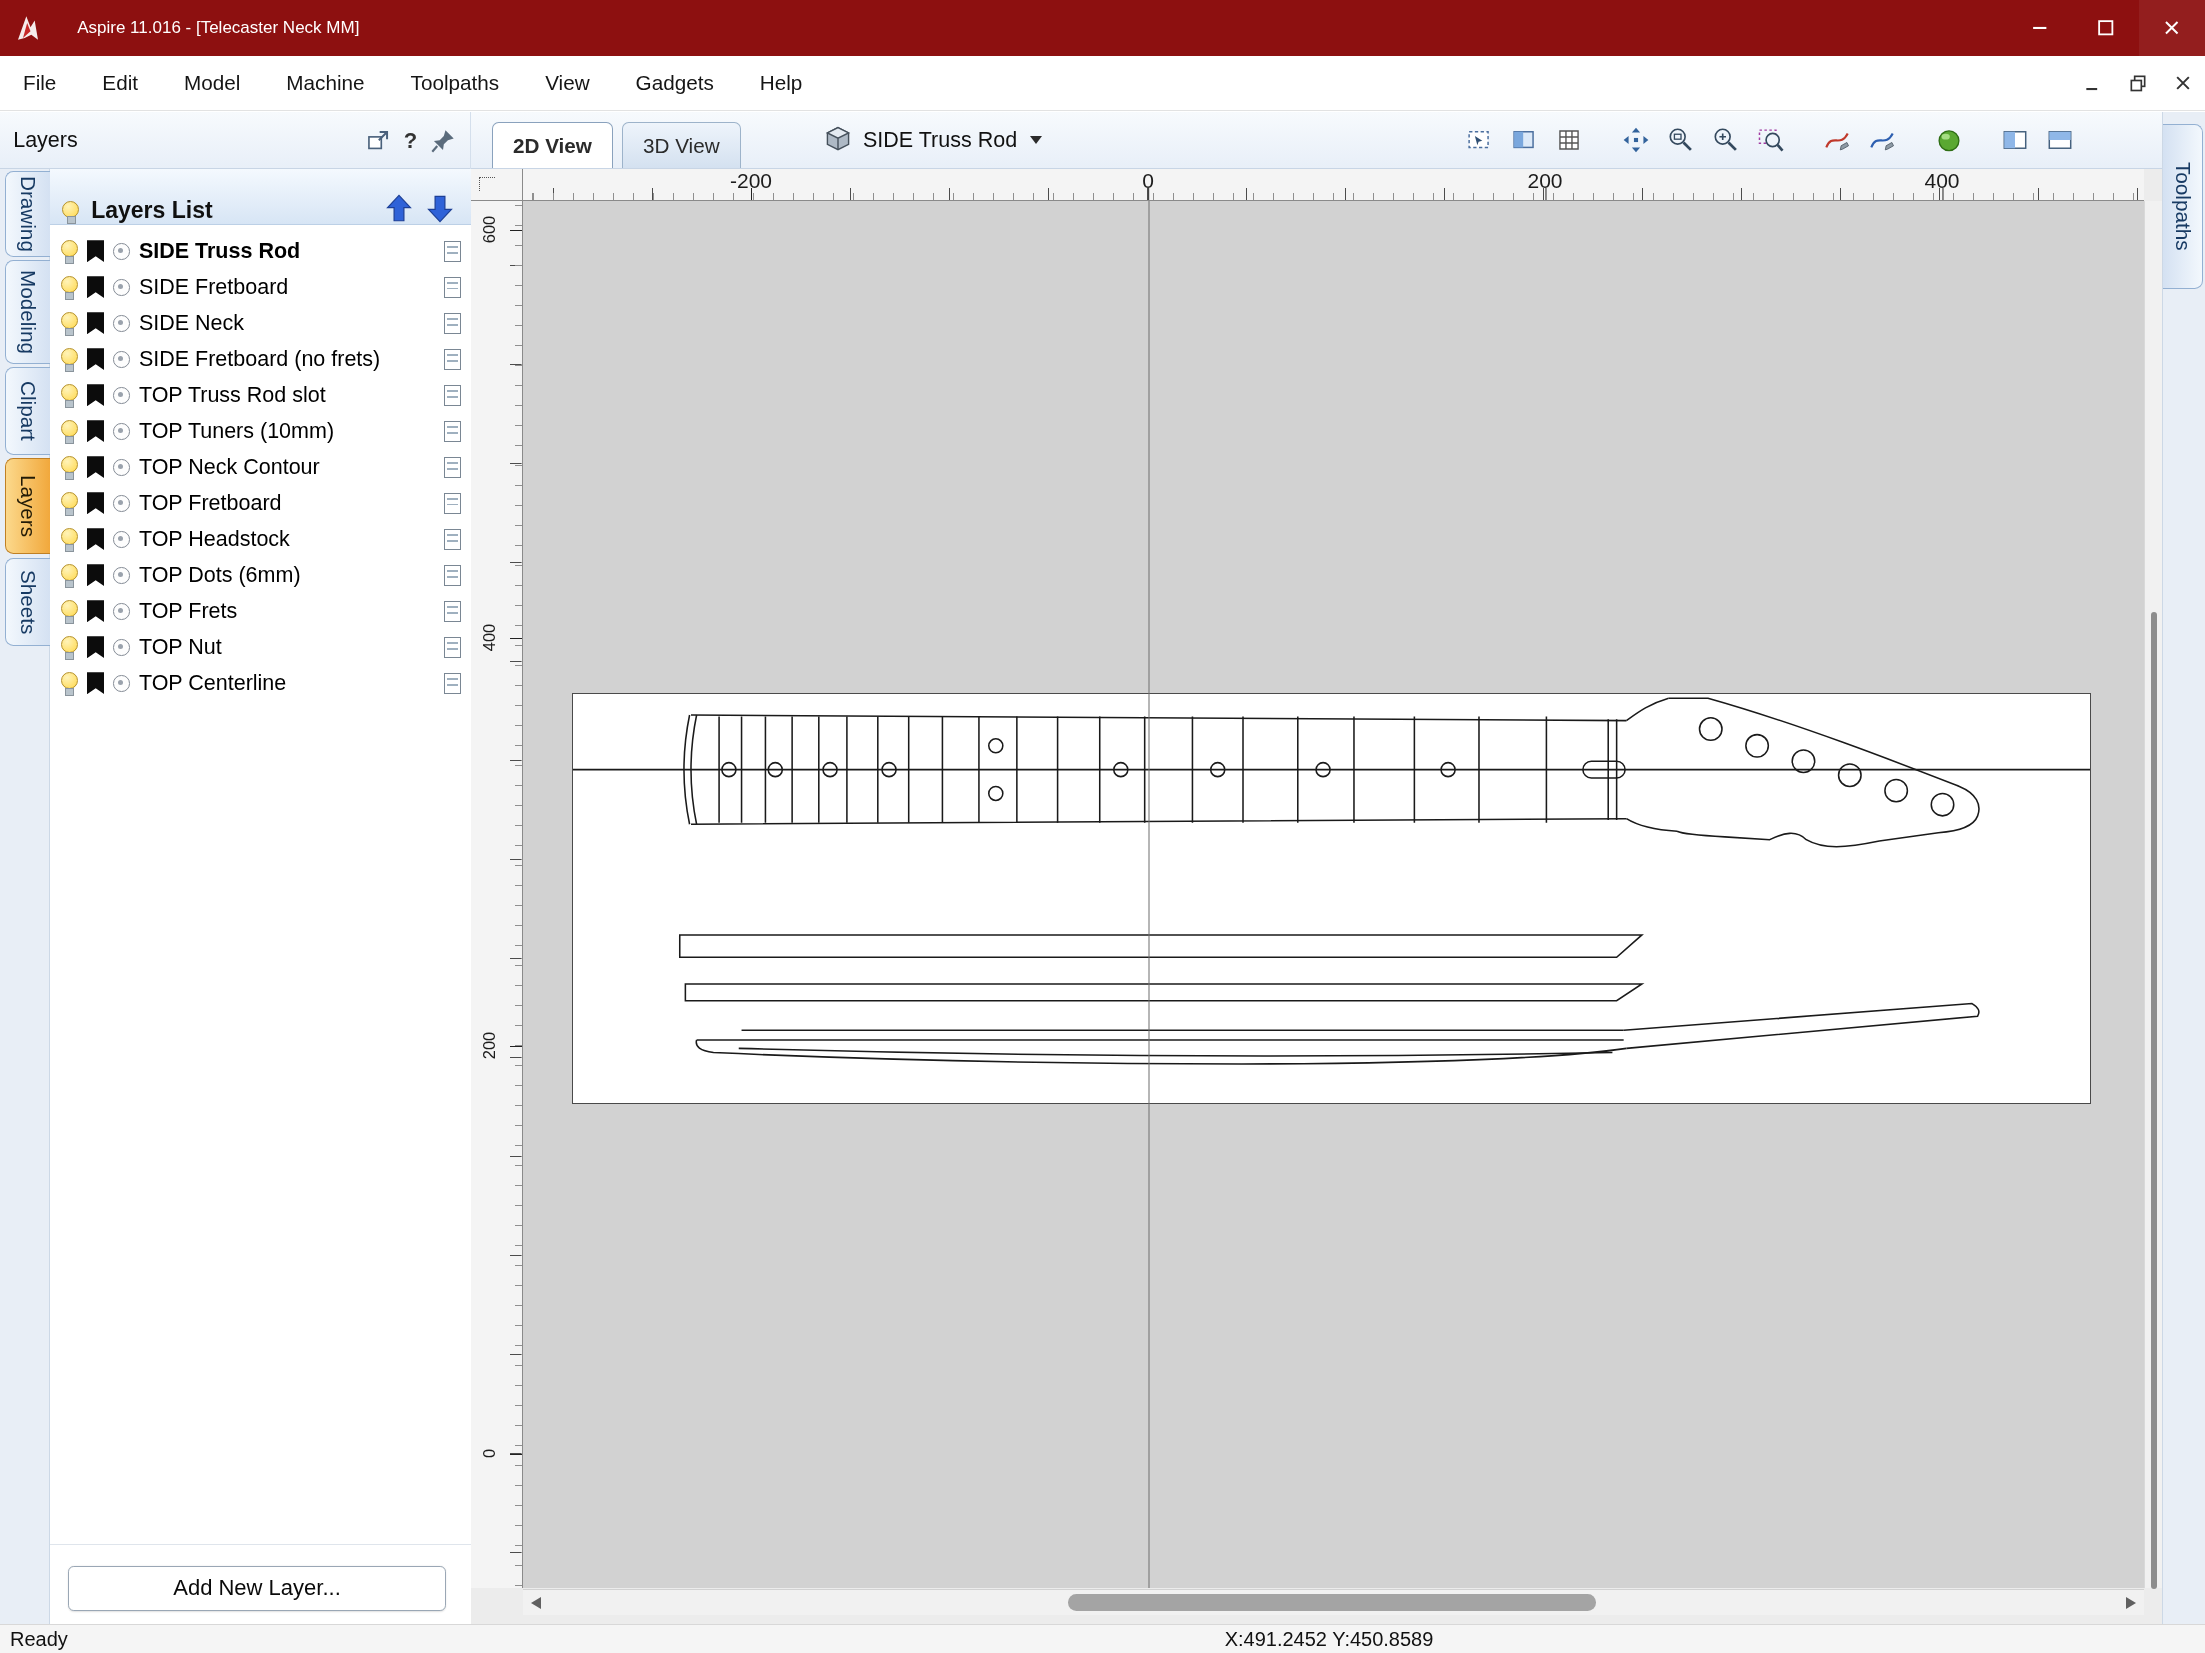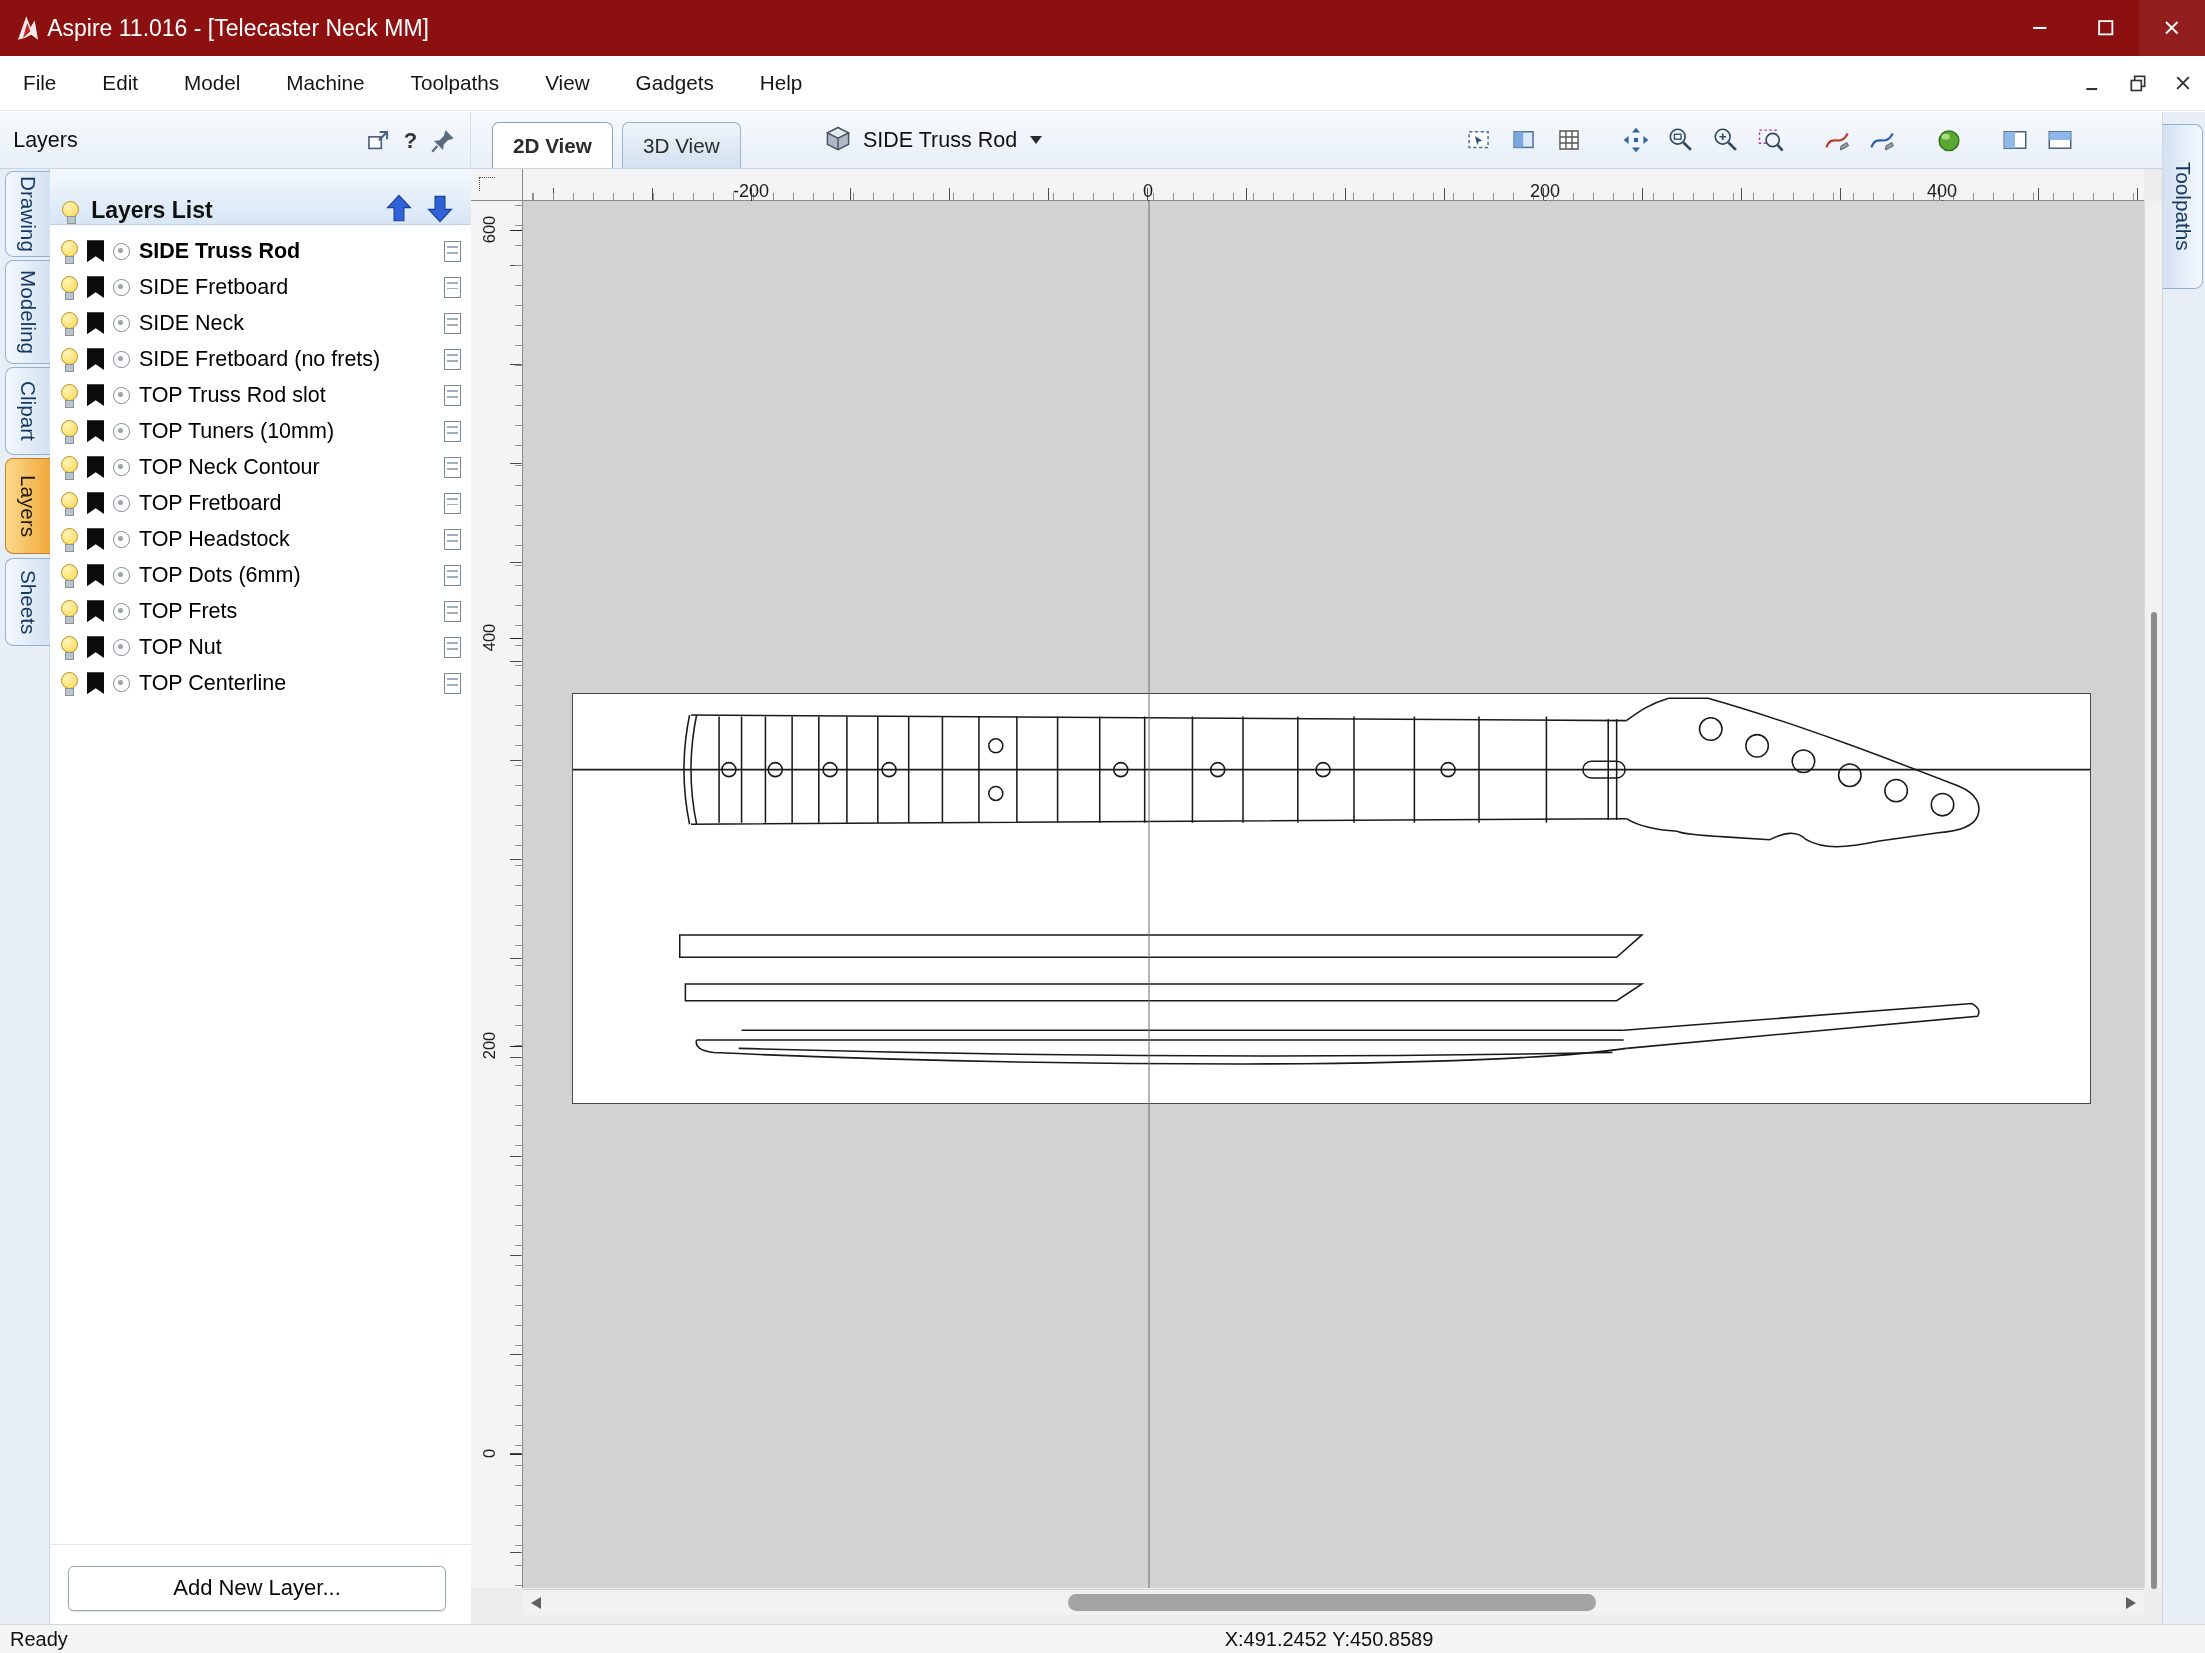--- a/index.html
+++ b/index.html
@@ -4,21 +4,21 @@
 <style>
   *{margin:0;padding:0;box-sizing:border-box}
   html,body{background:#444}
   .app{position:relative;width:2205px;height:1654px;overflow:hidden;background:#fff;
        font-family:"Liberation Sans",sans-serif;-webkit-font-smoothing:antialiased}
 
   
   .titlebar{position:absolute;left:0;top:0;width:2205px;height:56px;background:#8d1010;
             display:flex;align-items:center;color:#fff}
   .app-icon{margin-left:13.2px;width:30px;height:30px;flex:0 0 auto}
-  .titlebar .title{margin-left:4px;font-size:23px}
+  .titlebar .title{margin-left:34px;font-size:17px}
   .win-controls{margin-left:auto;display:flex;height:100%}
   .win-btn{width:66px;height:100%;display:flex;align-items:center;justify-content:center}
   .win-btn.close{background:rgba(255,255,255,0.06)}
 
   
   .menubar{position:absolute;left:0;top:56px;width:2205px;height:55px;background:#fff;
            border-bottom:0.8px solid #e2e2e2;display:flex;align-items:center;font-size:20.7px;color:#151515}
   .menu-item{padding:0 23px;height:100%;display:flex;align-items:center;cursor:default}
   .mdi-controls{margin-left:auto;margin-right:11.6px;display:flex;gap:25px;align-items:center}
 
@@ -83,21 +83,21 @@
   .ruler-corner{position:absolute;left:0;top:0;width:52px;height:32px;background:#f4f4f4;
                 border-right:0.8px solid #8a8a8a;border-bottom:0.8px solid #8a8a8a}
   .ruler-corner::after{content:"";position:absolute;left:8.3px;top:8.3px;width:15px;height:13.2px;
                 border-left:1.7px dotted #555;border-top:1.7px dotted #555}
   .hruler{position:absolute;left:52px;top:0;width:1621px;height:32px;background-color:#f4f4f4;
           border-bottom:0.8px solid #8a8a8a;
           background-image:repeating-linear-gradient(90deg,#8f8f8f 0 0.8px,transparent 0.8px 20px),
                            repeating-linear-gradient(90deg,#4c4c4c 0 0.8px,transparent 0.8px 99px);
           background-size:100% 7.4px,100% 11.6px;background-repeat:repeat-x;
           background-position:left 10px bottom 0,left 30px bottom 0}
-  .hlab{position:absolute;top:12px;transform:translateX(-50%);font-size:18px;color:#1c1c1c}
+  .hlab{position:absolute;top:0;transform:translateX(-50%);font-size:21px;color:#1c1c1c}
   .hlab i{position:absolute;left:50%;top:19px;width:0.8px;height:12.4px;background:#222}
   .vruler{position:absolute;left:0;top:32px;width:52px;height:1387px;background-color:#f4f4f4;
           border-right:0.8px solid #8a8a8a;
           background-image:repeating-linear-gradient(180deg,#8f8f8f 0 0.8px,transparent 0.8px 20px),
                            repeating-linear-gradient(180deg,#4c4c4c 0 0.8px,transparent 0.8px 99px);
           background-size:7.4px 100%,11.6px 100%;background-repeat:no-repeat;
           background-position:right 0 top 4.1px,right 0 top 64px}
   .vlab{position:absolute;left:0;width:38px;text-align:center}
   .vlab span{display:inline-block;transform:rotate(-90deg);font-size:16.5px;color:#1c1c1c}
   .vlab i{position:absolute;right:-13.2px;top:50%;width:12.4px;height:0.8px;background:#222}

